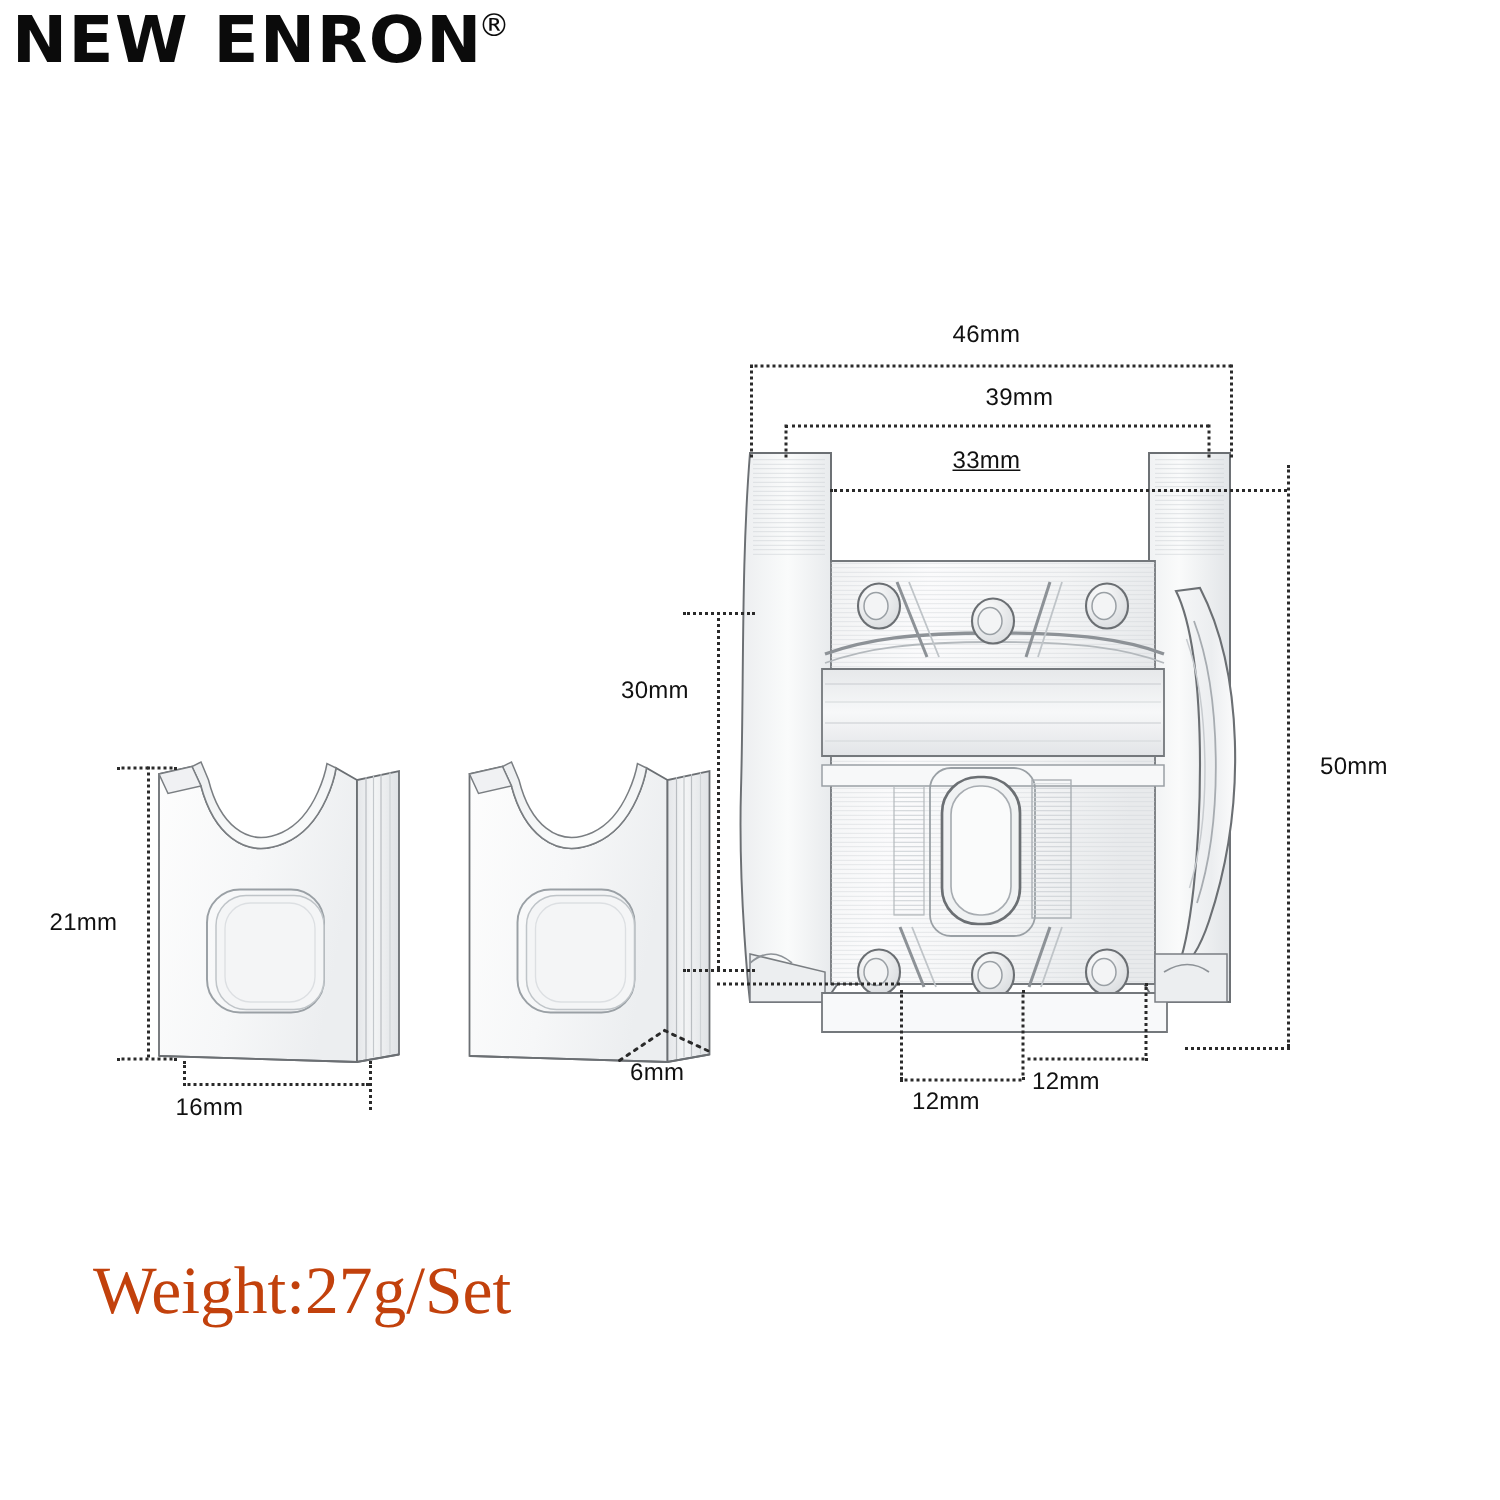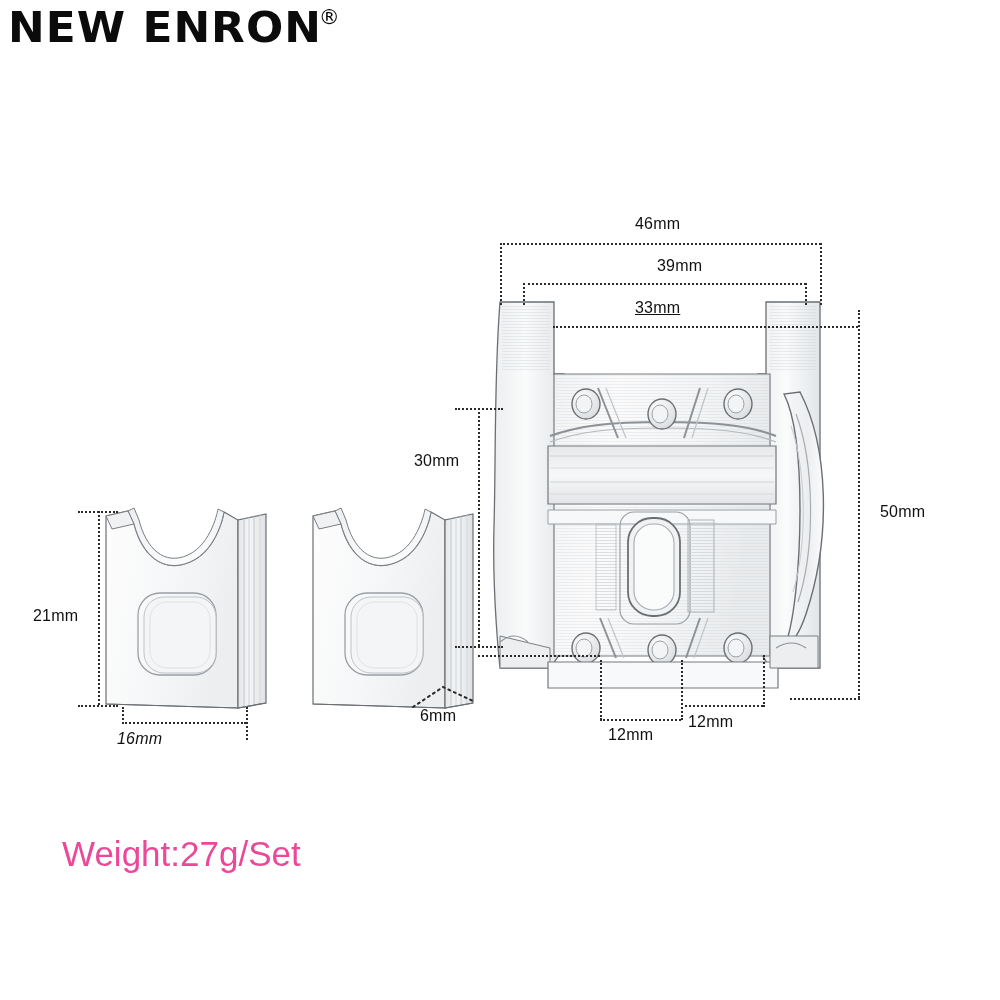--- a/index.html
+++ b/index.html
@@ -66,23 +66,23 @@
     position: absolute;
     width: 0;
     border-left: 2px dotted #2a2a2a;
   }
 
   
   #weight-caption {
     position: absolute;
     left: 62px;
     top: 834px;
-    font-family: Liberation Sans, sans-serif;
-    font-size: 35px;
-    color: #ec4899;
+    font-family: Liberation Serif, serif;
+    font-size: 45px;
+    color: #c2410c;
     white-space: nowrap;
   }
 
   
   .part {
     position: absolute;
   }
   .part svg { display: block; }
 </style>
 </head>
@@ -296,21 +296,21 @@
 
   <div class="dim-label" style="left:840px; top:503px;margin-left:40px;">50mm</div>
   <div class="dim-v" style="left:858px; top:310px; height:388px;"></div>
   <div class="dim-h" style="left:790px; top:698px; width:70px;"></div>
 
   <div class="dim-label" style="left:33px; top:607px;">21mm</div>
   <div class="dim-v" style="left:98px; top:511px; height:194px;"></div>
   <div class="dim-h" style="left:78px; top:511px; width:40px;"></div>
   <div class="dim-h" style="left:78px; top:705px; width:40px;"></div>
 
-  <div class="dim-label" style="left:117px; top:730px;font-style:italic;">16mm</div>
+  <div class="dim-label" style="left:117px; top:730px;">16mm</div>
   <div class="dim-h" style="left:122px; top:722px; width:124px;"></div>
   <div class="dim-v" style="left:122px; top:707px; height:17px;"></div>
   <div class="dim-v" style="left:246px; top:707px; height:33px;"></div>
 
   <div class="dim-label" style="left:420px; top:707px;">6mm</div>
   <svg style="position:absolute; left:405px; top:675px; width:120px; height:45px;">
     <polyline points="8,32 38,12 68,26" fill="none" stroke="#2a2a2a" stroke-width="2" stroke-dasharray="2 4" stroke-linecap="round"></polyline>
   </svg>
 
   <div class="dim-label" style="left:608px; top:726px;">12mm</div>

